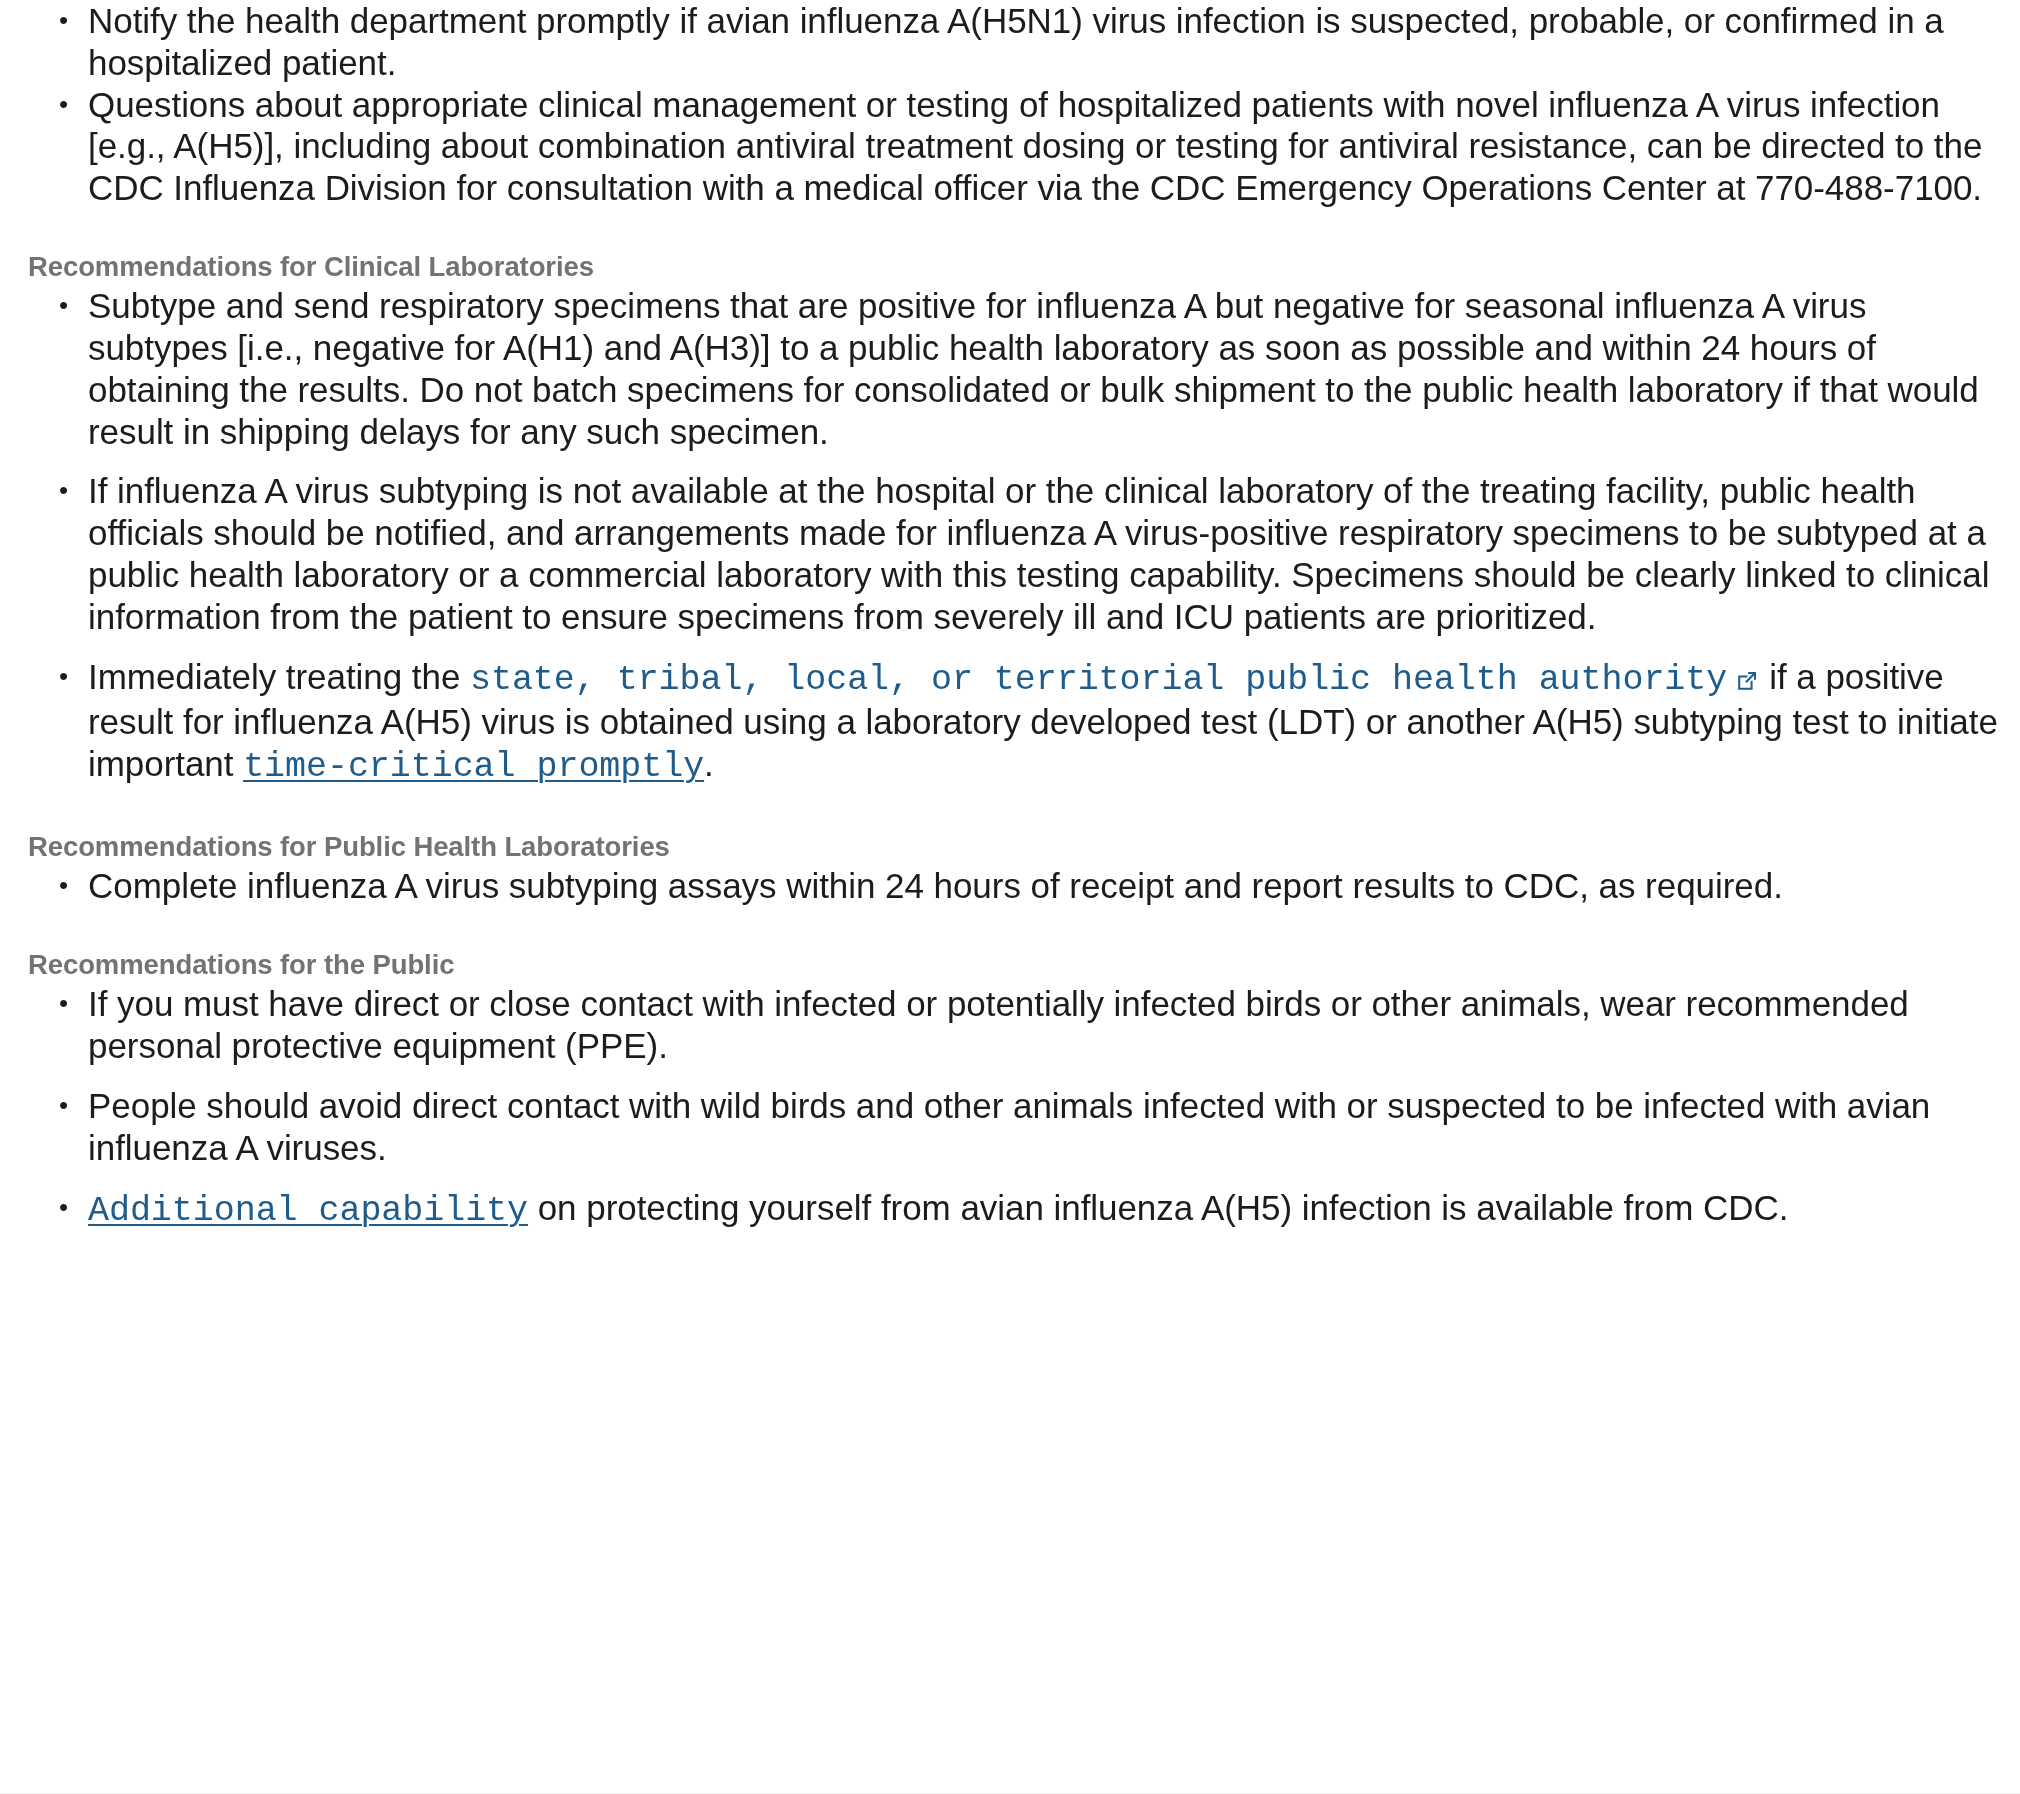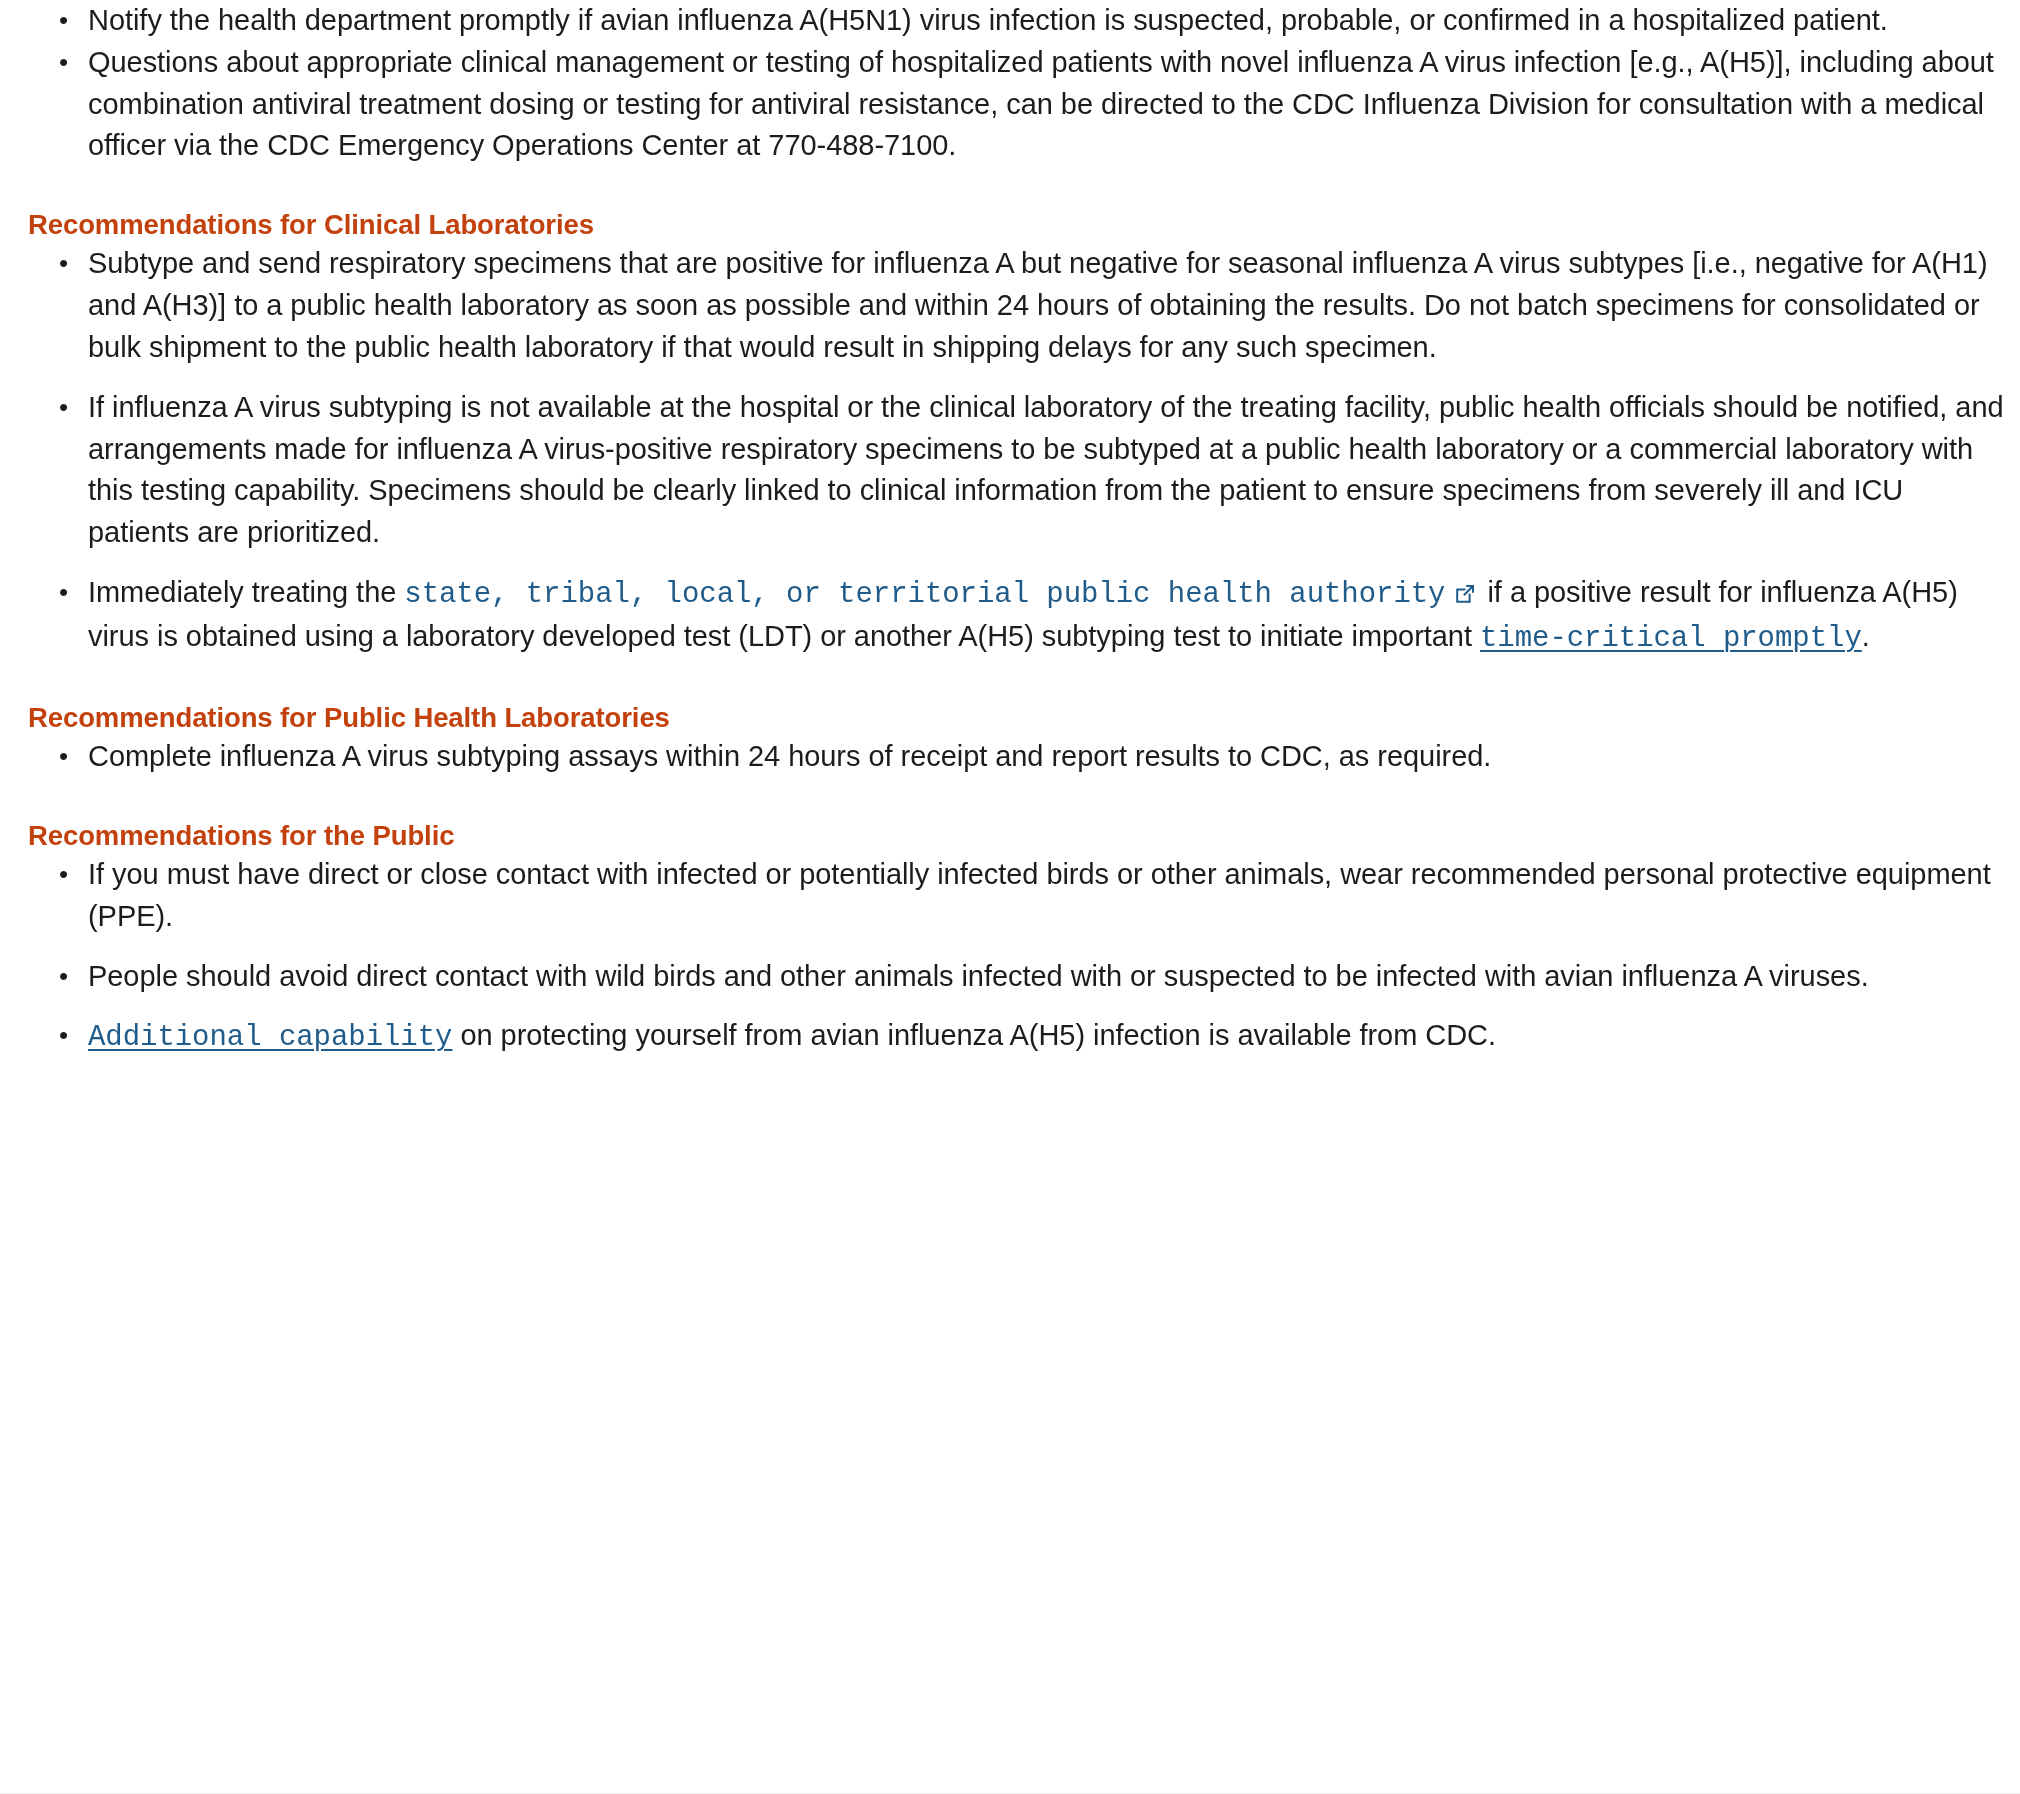--- a/index.html
+++ b/index.html
@@ -23,36 +23,36 @@
     width: 2020px;
     padding: 0 10px 0 28px;
     position: relative;
   }
 
   
   .section-heading {
     font-size: 27.5px;
     font-weight: bold;
     line-height: 1.32;
-    color: #c2410c;
+    color: #737373;
     margin: 0;
     padding: 0;
     letter-spacing: -0.1px;
   }
 
   
   ul.bullets {
     list-style: none;
     margin: 0;
     padding: 0;
   }
   ul.bullets > li {
     position: relative;
     padding-left: 60px;
-    font-size: 29px;
+    font-size: 35px;
     line-height: 41.8px;
     color: #1c1c1c;
     letter-spacing: -0.05px;
   }
   ul.bullets > li::before {
     content: "\2022";
     position: absolute;
     left: 31px;
     top: 0;
     font-size: 26px;

